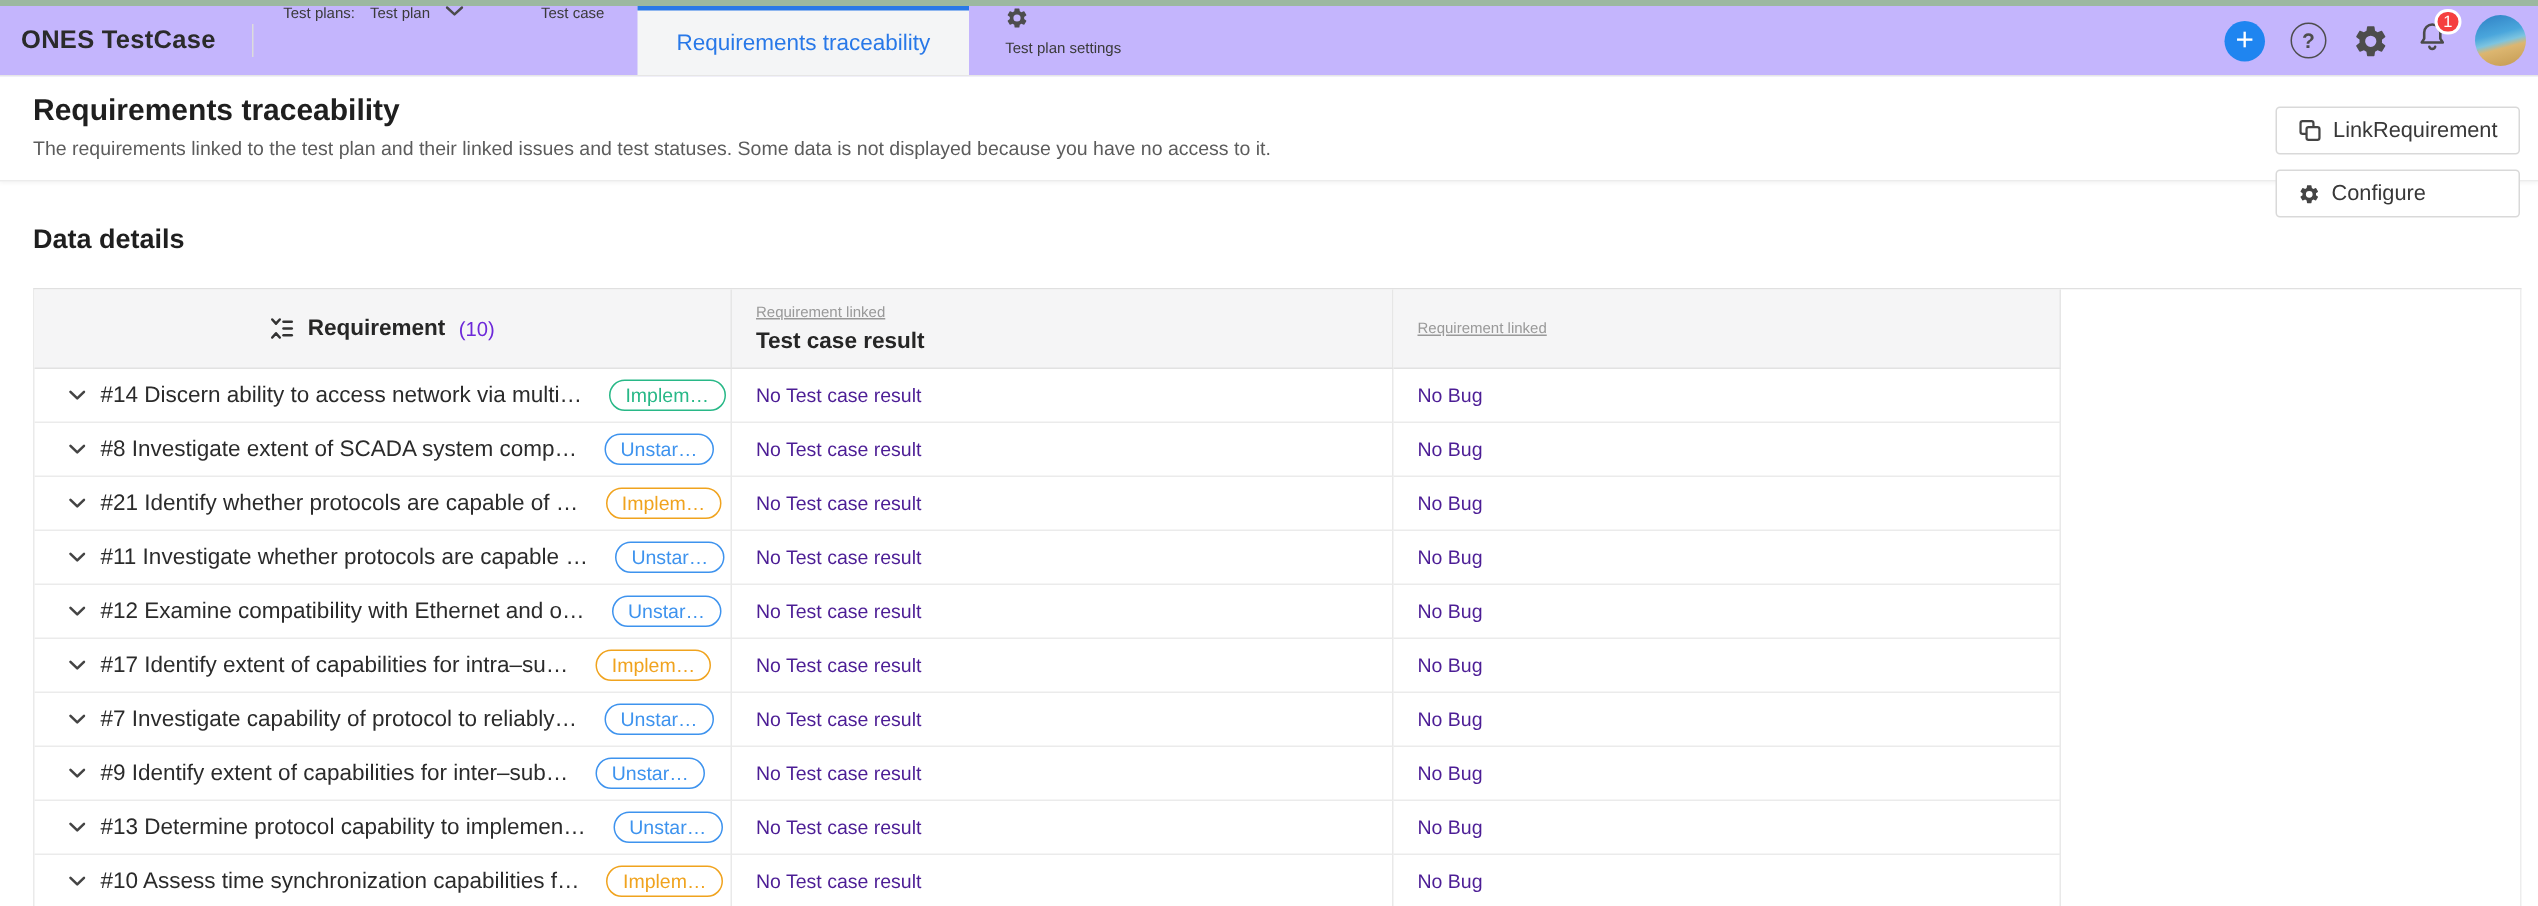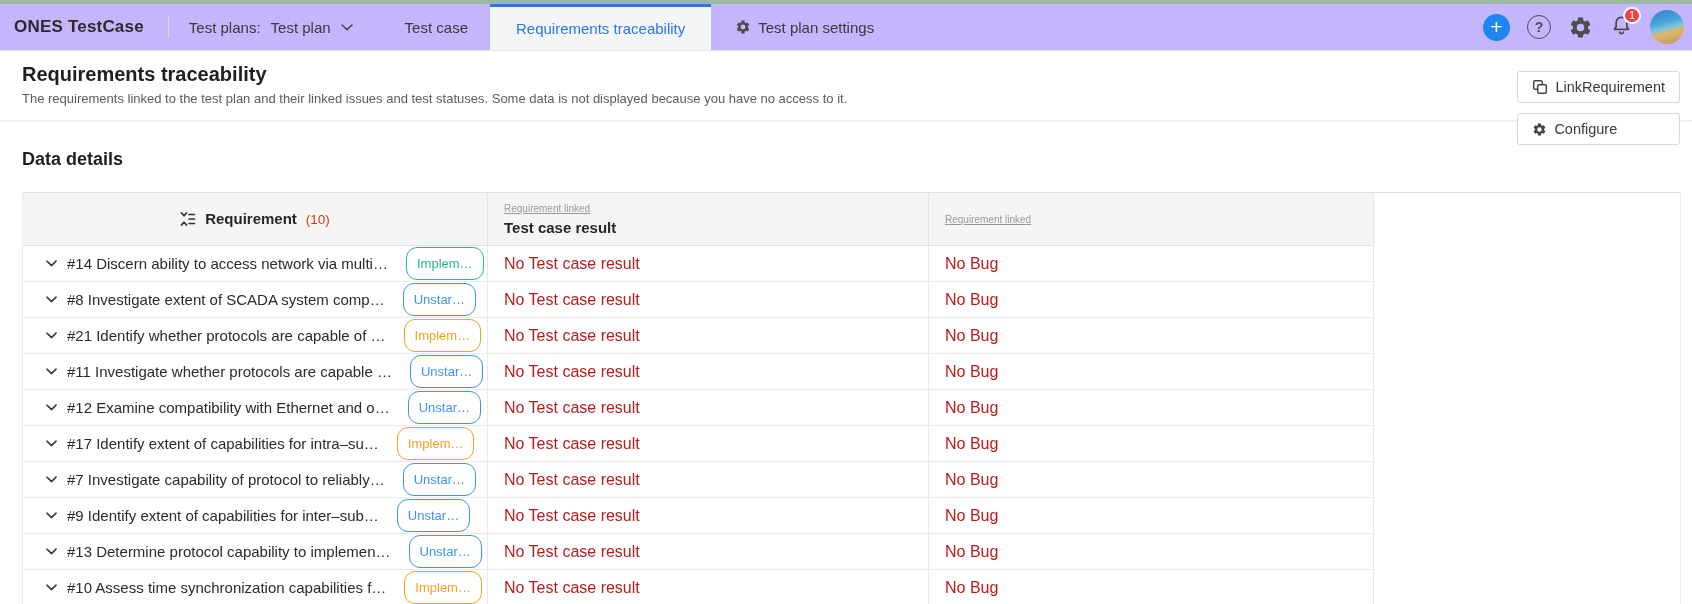--- a/index.html
+++ b/index.html
@@ -23,37 +23,37 @@
     background: #c4b5fd;
   }
   .logo {
     display: flex; align-items: center;
     margin-left: 14px;
     font-size: 17px; font-weight: 700; color: #2b2b2b; letter-spacing: .2px;
     white-space: nowrap;
   }
   .v-divider { width: 1px; height: 22px; background: #dcdcdc; align-self: center; margin: 0 20px 0 24px; }
   .nav-item {
-    display: flex; align-items: center; gap: 8px;
-    font-size: 15px; color: #3a3a3a; white-space: nowrap; cursor: pointer;
+    display: flex; align-items: flex-start; gap: 8px;
+    font-size: 10px; color: #3a3a3a; white-space: nowrap; cursor: pointer;
   }
   .testplan-select { gap: 10px; }
   .testplan-select .lbl { color: #3a3a3a; }
   .testplan-select .val { color: #3a3a3a; }
   .nav-testcase { margin-left: 52px; }
   .nav-tab-active {
     margin-left: 22px;
     display: flex; align-items: center;
     padding: 0 26px;
     background: #f4f5f6;
     border-top: 3px solid #2878e8;
     color: #2878e8;
     font-size: 15px; white-space: nowrap; cursor: pointer;
   }
-  .nav-settings { margin-left: 14px; padding: 0 10px; gap: 7px; }
+  .nav-settings { margin-left: 14px; padding: 0 10px; gap: 7px; flex-direction: column; }
 
   .topbar-icons {
     margin-left: auto;
     display: flex; align-items: center; gap: 17px;
     padding-right: 8px;
   }
   .icon-plus {
     width: 27px; height: 27px; border-radius: 50%;
     background: #1f85f0; color: #fff;
     display: flex; align-items: center; justify-content: center;
@@ -114,40 +114,40 @@
     height: 53px;
     background: #f5f5f6;
     border-right: 1px solid #e6e6e6;
     border-bottom: 1px solid #e2e2e2;
     padding: 8px 16px;
     display: flex; flex-direction: column; justify-content: center; gap: 3px;
   }
   .thead .cell.c1 { flex-direction: row; align-items: center; gap: 9px; }
   .col-supertitle { font-size: 10px; color: #999; line-height: 15px; text-decoration: underline; }
   .col-title { font-size: 15px; font-weight: 700; color: #262626; line-height: 18px; }
-  .col-count { font-size: 13.5px; color: #c2410c; font-weight: 400; }
+  .col-count { font-size: 13.5px; color: #6d28d9; font-weight: 400; }
   .filler { background: #fff; border: none !important; }
 
   .row { height: 36px; }
   .row .cell {
     display: flex; align-items: center;
     border-right: 1px solid #e9e9e9;
     border-bottom: 1px solid #ebebeb;
     overflow: hidden; white-space: nowrap;
   }
   .row .c1 { padding-left: 23px; gap: 10px; }
   .row-chevron { display: flex; align-items: center; cursor: pointer; flex: none; }
   .row-title { font-size: 15px; color: #2b2b2b; }
   .badge {
-    height: 33px; margin-left: 8px; padding: 0 10px;
+    height: 21px; margin-left: 8px; padding: 0 10px;
     border: 1px solid; border-radius: 11px;
     font-size: 13px; display: flex; align-items: center; flex: none;
     background: #fff;
   }
-  .row .c2, .row .c3 { padding-left: 16px; font-size: 16px; color: #b91c1c; }
+  .row .c2, .row .c3 { padding-left: 16px; font-size: 13px; color: #4c1d95; }
 </style>
 </head>
 <body>
 
 <div class="top-strip"></div>
 
 <div class="topbar">
   <div class="logo">ONES TestCase</div>
   <div class="v-divider"></div>
 

